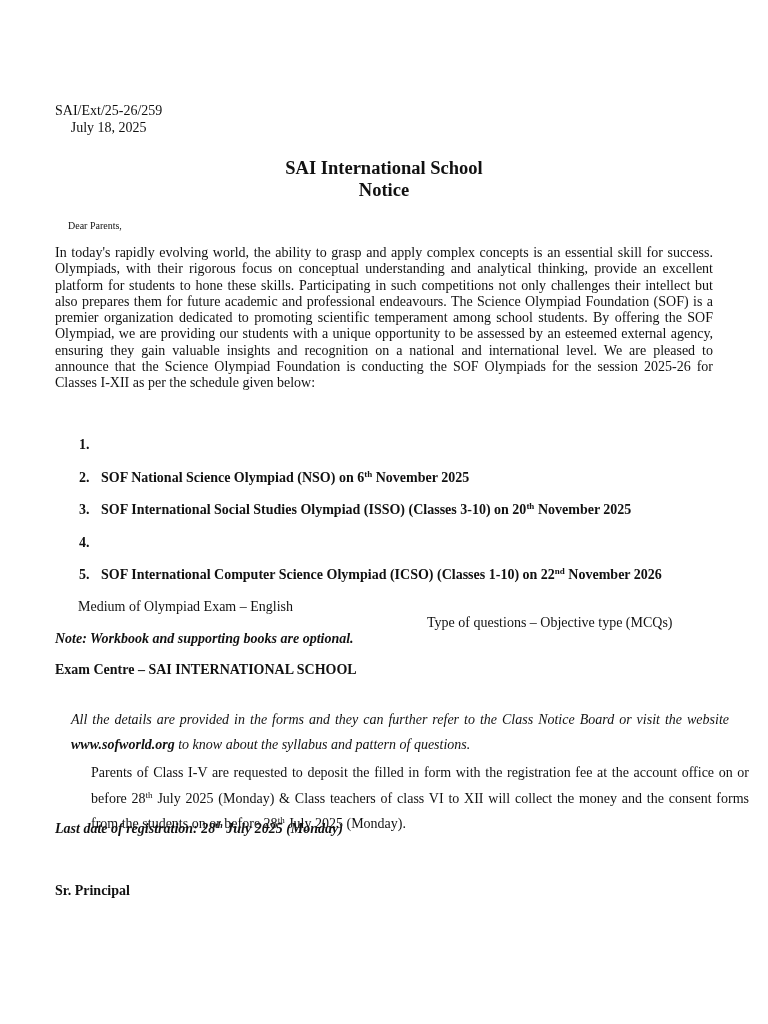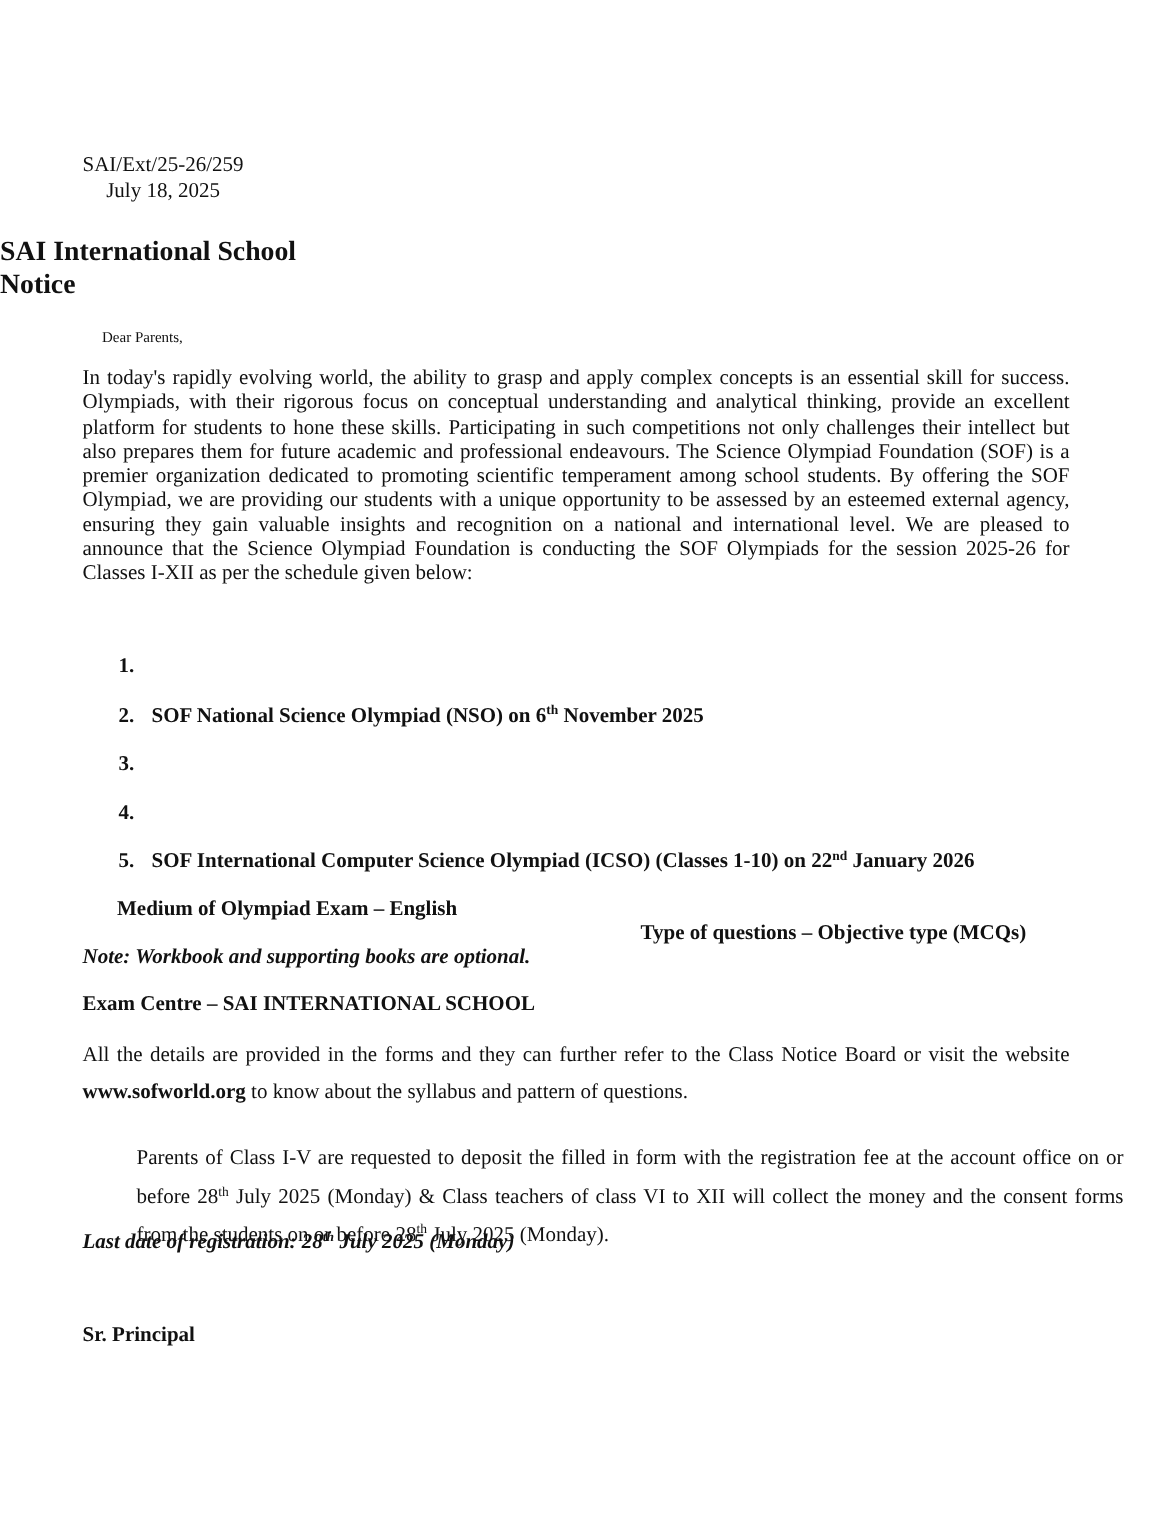--- a/index.html
+++ b/index.html
@@ -21,21 +21,21 @@
       top: 102px;
       font-size: 14px;
       line-height: 17px;
       text-align: center;
     }
     .title-block {
       position: absolute;
       left: 0;
       top: 157px;
       width: 768px;
-      text-align: left;
+      text-align: center;
       font-weight: bold;
       font-size: 18.5px;
       line-height: 22px;
     }
     .salutation {
       position: absolute;
       left: 68px;
       top: 217px;
       font-size: 10px;
       line-height: 17px;
@@ -78,21 +78,20 @@
       line-height: 0;
       vertical-align: 5px;
     }
     .exam-info {
       position: absolute;
       left: 78px;
       top: 598px;
       width: 640px;
       font-size: 14px;
       line-height: 17px;
-      font-weight: bold;
     }
     .exam-info .right {
       position: absolute;
       left: 349px;
       top: 16px;
       white-space: nowrap;
     }
     .note {
       position: absolute;
       left: 55px;
@@ -111,21 +110,22 @@
       font-weight: bold;
     }
     .details {
       position: absolute;
       left: 55px;
       top: 691px;
       width: 658px;
       font-size: 14px;
       line-height: 25px;
       text-align: justify;
-      margin: 0;
+      margin: 16px;
+      font-style: italic;
     }
     .deposit {
       position: absolute;
       left: 73px;
       top: 742px;
       width: 658px;
       font-size: 14px;
       line-height: 25.5px;
       font-weight: normal;
       text-align: justify;
@@ -172,27 +172,28 @@
   <ol class="olympiad-list">
     <li>
       <span class="num"><span>1.</span></span>
     </li>
     <li>
       <span class="num"><span>2.</span></span>
       <span><span>SOF National Science Olympiad (NSO) on 6</span><sup>th</sup><span> November 2025</span></span>
     </li>
     <li>
       <span class="num"><span>3.</span></span>
+      <span><span>SOF International Social Studies Olympiad (ISSO) (Classes 3-10) on 20</span><sup>th</sup><span> November 2025</span></span>
     </li>
     <li>
       <span class="num"><span>4.</span></span>
     </li>
     <li>
       <span class="num"><span>5.</span></span>
-      <span><span>SOF International Computer Science Olympiad (ICSO) (Classes 1-10) on 22</span><sup>nd</sup><span> January 2026</span></span>
+      <span><span>SOF International Computer Science Olympiad (ICSO) (Classes 1-10) on 22</span><sup>nd</sup><span> November 2026</span></span>
     </li>
   </ol>
 
   <div class="exam-info">
     <span>Medium of Olympiad Exam – English</span>
     <span class="right">Type of questions – Objective type (MCQs)</span>
   </div>
 
   <div class="note">Note: Workbook and supporting books are optional.</div>
 

